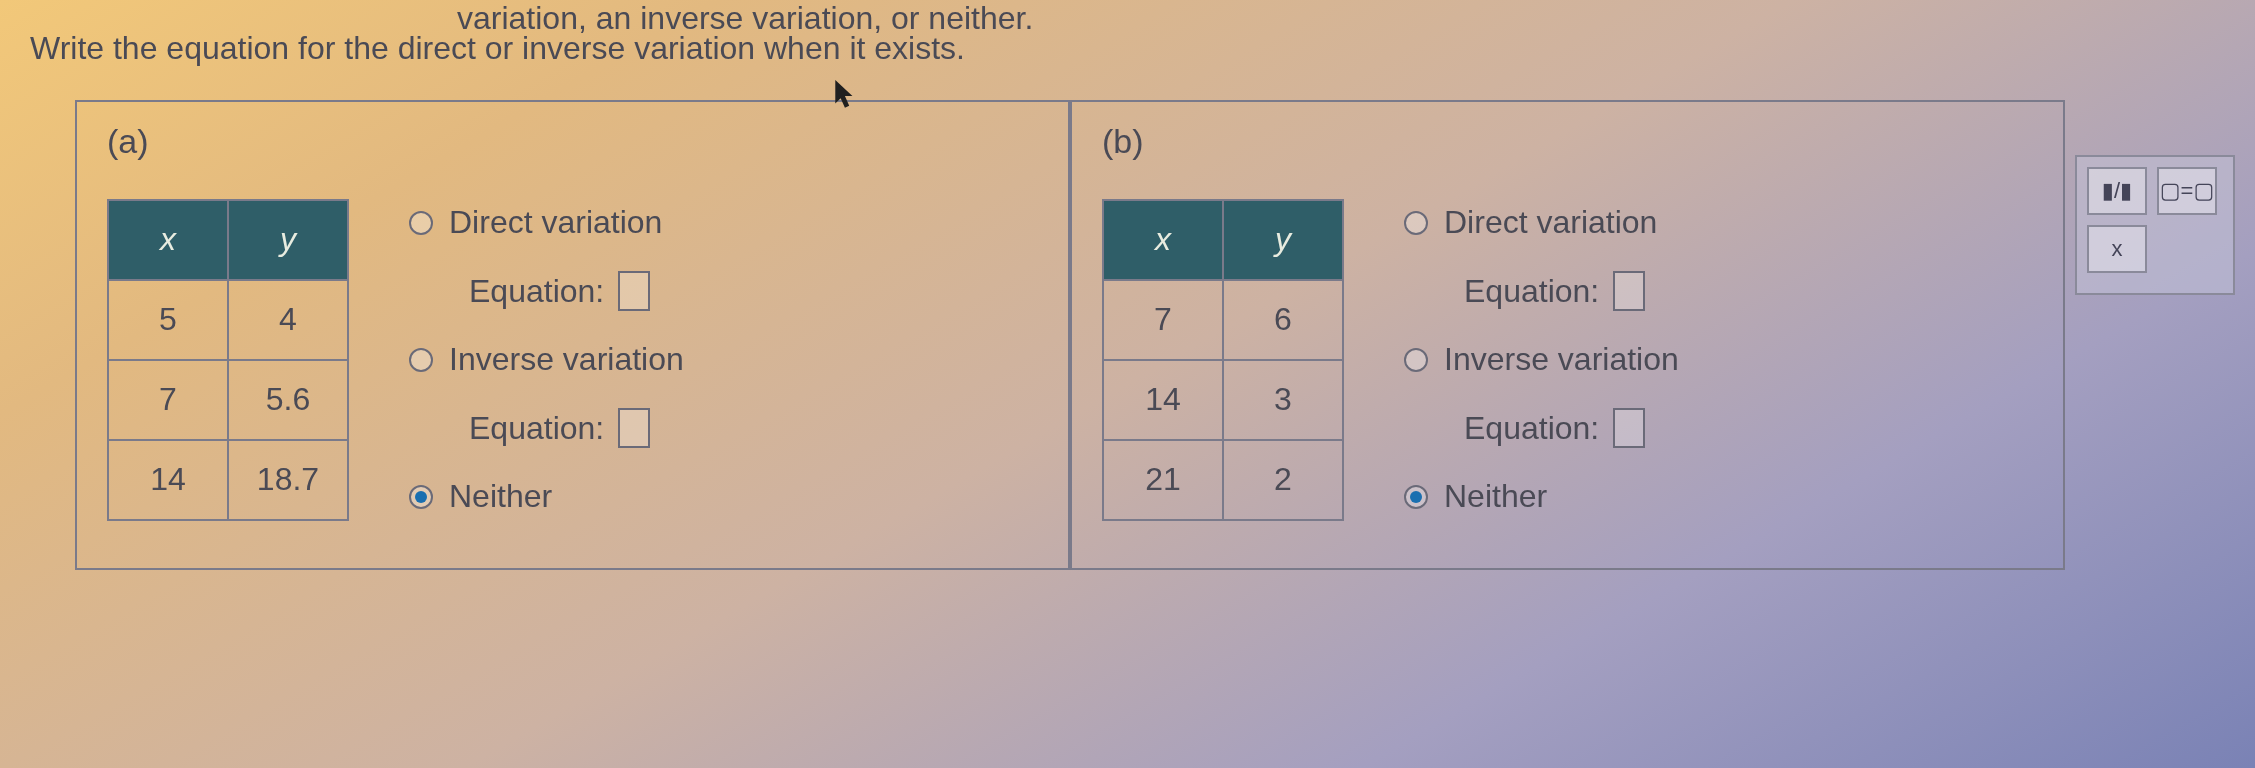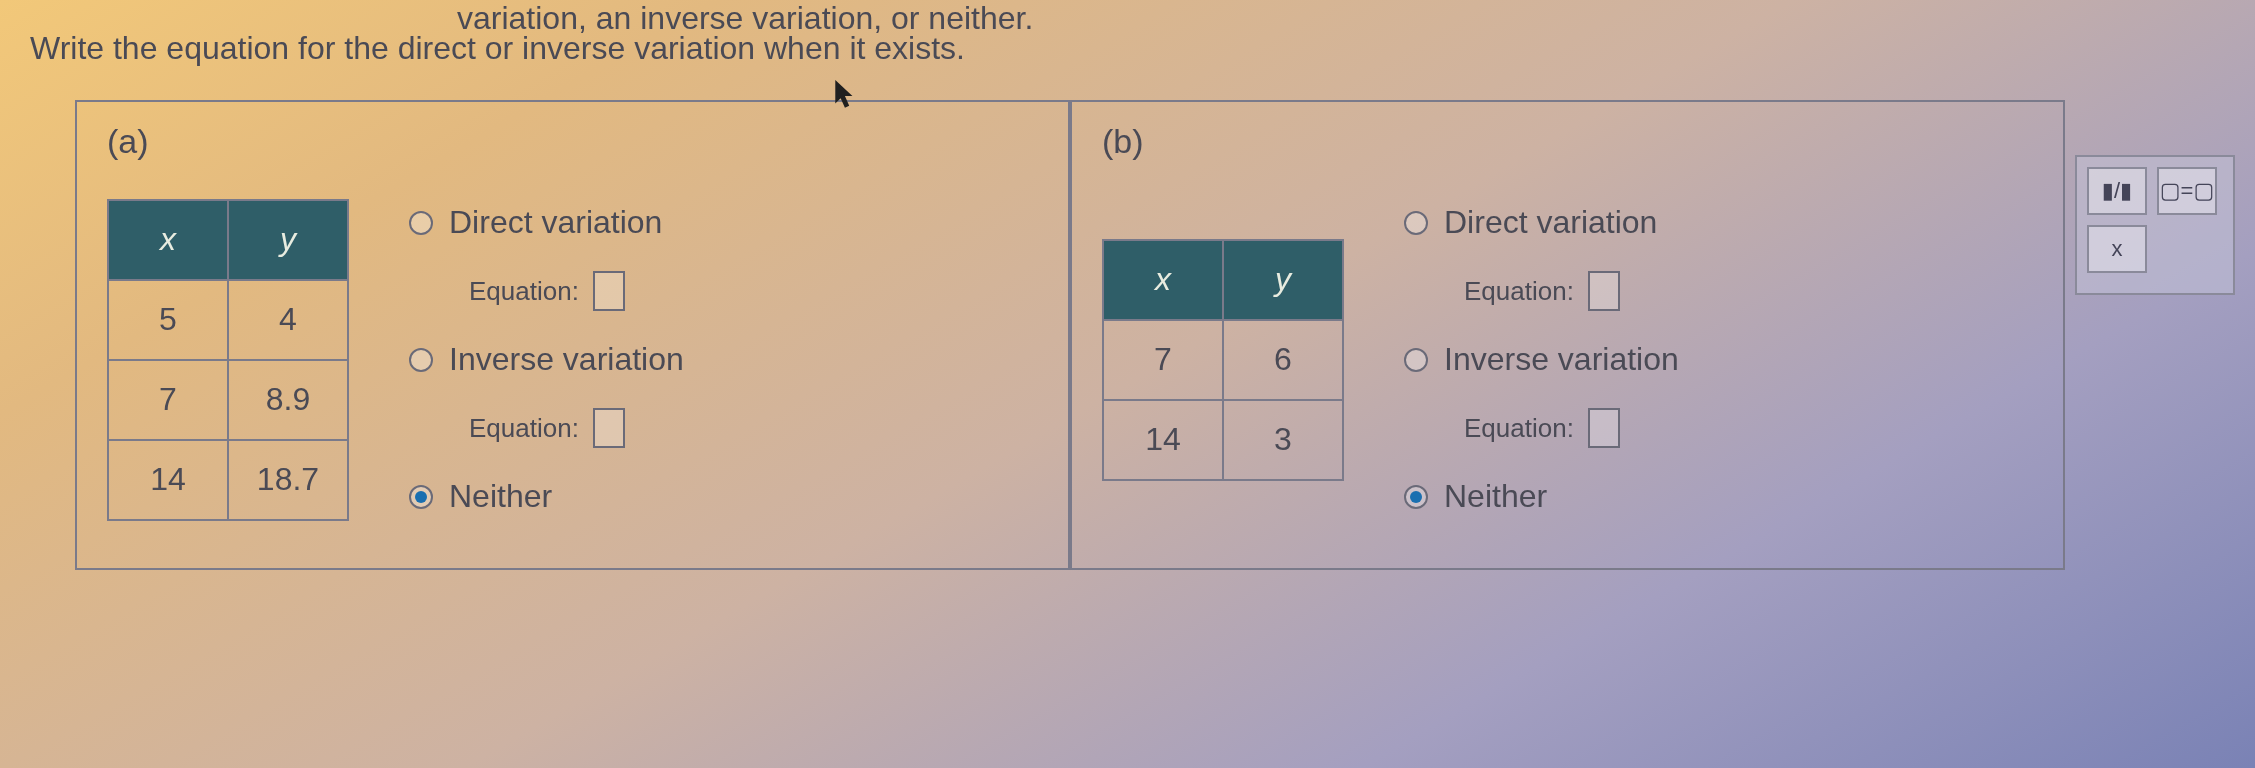--- a/index.html
+++ b/index.html
@@ -83,21 +83,21 @@
     content: "";
     width: 12px; height: 12px;
     border-radius: 50%;
     background: #1a6fb0;
   }
   .eq-line {
     display: flex;
     align-items: center;
     gap: 14px;
     padding-left: 60px;
-    font-size: 26px;
+    font-size: 32px;
   }
   .eq-box {
     width: 32px; height: 40px;
     border: 2px solid #6a6a78;
     background: rgba(255,255,255,0.25);
   }
 
   .tool-panel {
     position: absolute;
     top: 155px; right: 20px;
@@ -142,21 +142,21 @@
             <tr>
           <th>x</th>
           <th>y</th>
         </tr>
         <tr>
           <td>5</td>
           <td>4</td>
         </tr>
         <tr>
           <td>7</td>
-          <td>8.9</td>
+          <td>5.6</td>
         </tr>
         <tr>
           <td>14</td>
           <td>18.7</td>
         </tr>
       </tbody>
         </table>
       <div class="opts">
         <div class="opt-line">
           <span class="radio"></span>
@@ -192,20 +192,24 @@
           <th>y</th>
         </tr>
         <tr>
           <td>7</td>
           <td>6</td>
         </tr>
         <tr>
           <td>14</td>
           <td>3</td>
         </tr>
+        <tr>
+          <td>21</td>
+          <td>2</td>
+        </tr>
       </tbody>
         </table>
       <div class="opts">
         <div class="opt-line">
           <span class="radio"></span>
           <span>Direct variation</span>
         </div>
         <div class="eq-line">
           <span>Equation:</span>
           <span class="eq-box"></span>

